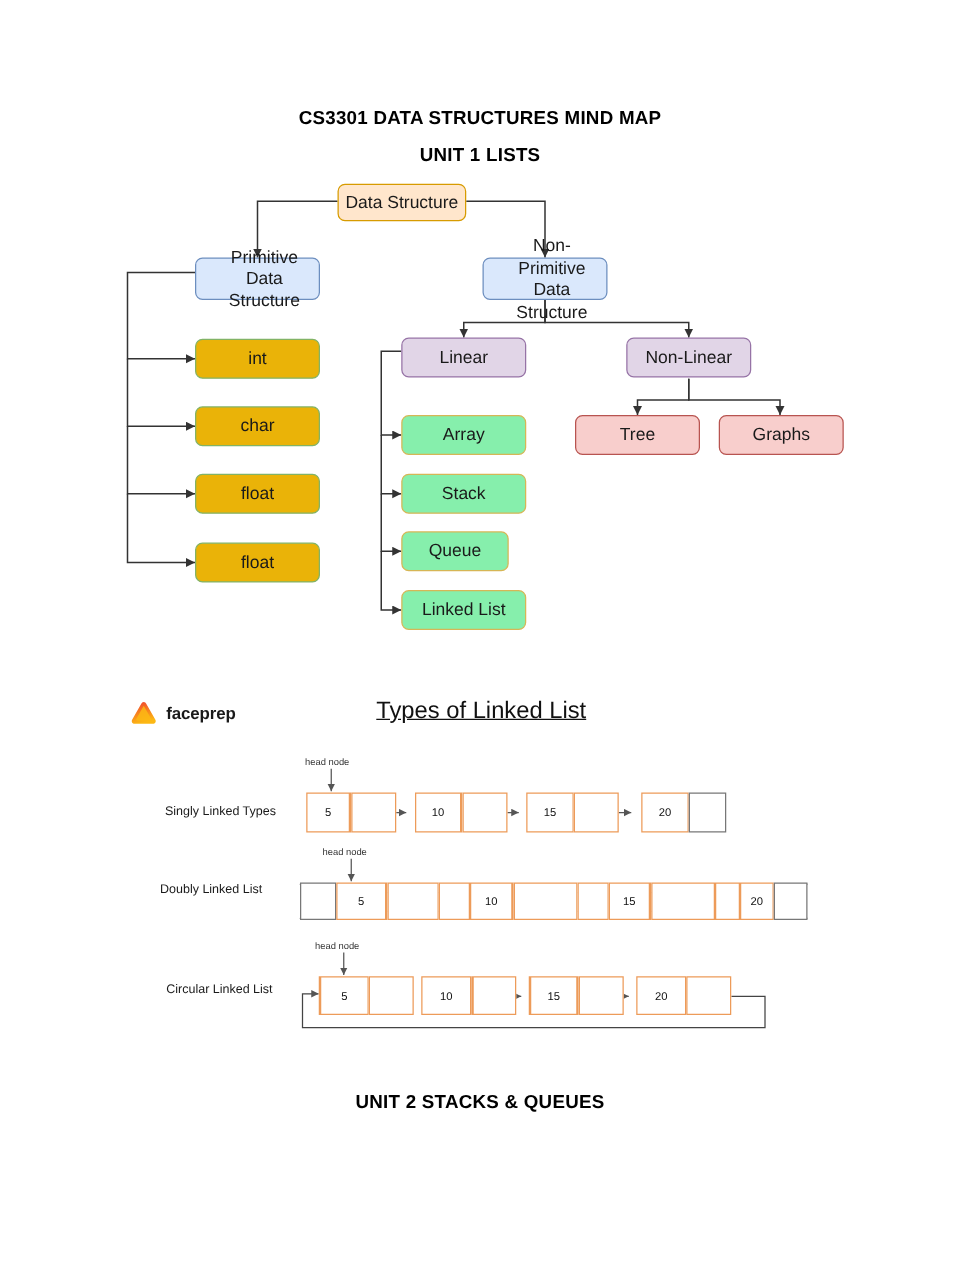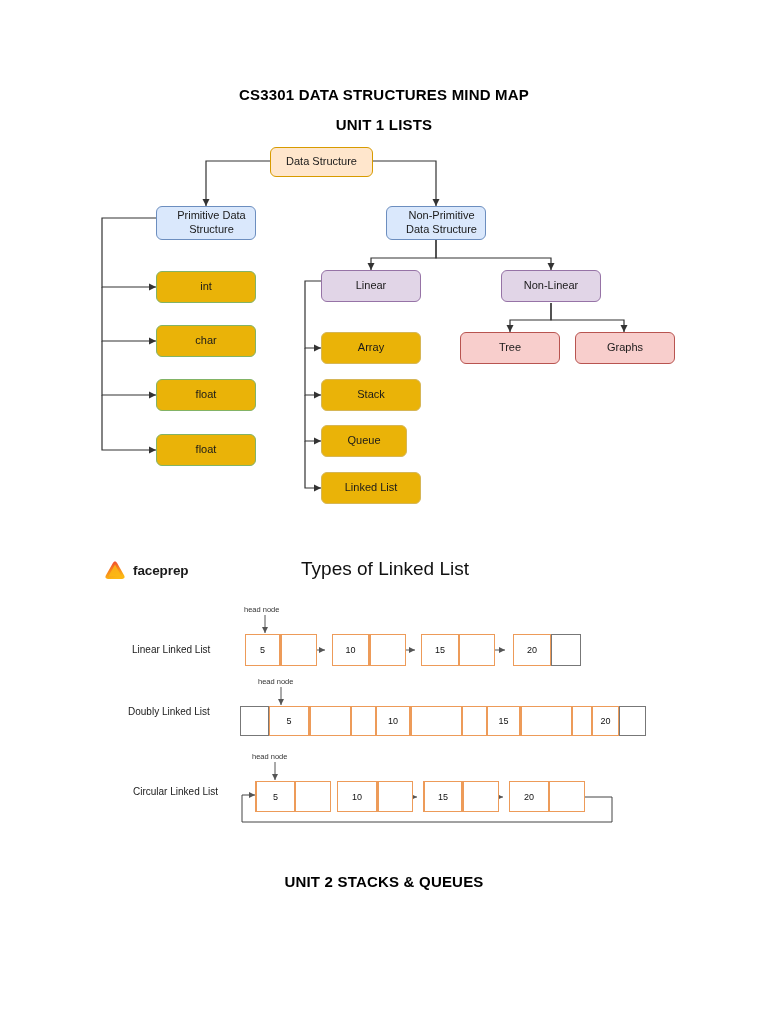--- a/index.html
+++ b/index.html
@@ -42,30 +42,30 @@
   .node {
     position: absolute;
     box-sizing: border-box;
     border-radius: 6px;
     border-width: 1px;
     border-style: solid;
     display: flex;
     align-items: center;
     justify-content: center;
     text-align: center;
-    font-size: 11px;
+    font-size: 14px;
     line-height: 1.25;
     color: #1a1a1a;
     padding: 0 3px;
   }
   .n-orange { background: #ffe6cc; border-color: #d79b00; }
   .n-blue   { background: #dae8fc; border-color: #6c8ebf; padding-left: 14px; }
   .n-green  { background: #eab308; border-color: #82b366; }
   .n-purple { background: #e1d5e7; border-color: #9673a6; }
-  .n-yellow { background: #eab308; border-color: #d6b656; }
+  .n-yellow { background: #86efac; border-color: #d6b656; }
   .n-red    { background: #f8cecc; border-color: #b85450; }
 
   #mindmap svg {
     position: absolute;
     left: 0; top: 0;
     width: 768px; height: 520px;
     overflow: visible;
   }
 
   
@@ -78,20 +78,21 @@
   }
   #ll-title {
     position: absolute;
     left: 230px;
     top: 18px;
     width: 310px;
     text-align: center;
     font-size: 19px;
     font-weight: normal;
     color: #111;
+    text-decoration: underline;
   }
   #logo-wrap {
     position: absolute;
     left: 104px;
     top: 20px;
     display: flex;
     align-items: center;
     gap: 7px;
   }
   #logo-text {
@@ -276,21 +277,21 @@
       <path d="M295,257 L330,257"></path>
       <path d="M387,257 L417,257"></path>
       <path d="M473,257 L503,257"></path>
     </g>
 
     <g stroke="#444" stroke-width="1" fill="none" marker-end="url(#arr2)">
       <path d="M585,257 L612,257 L612,282 L242,282 L242,255 L255,255"></path>
     </g>
   </svg>
 
-  <div class="row-label" style="left:132px; top:104px;">Linear Linked List</div>
+  <div class="row-label" style="left:132px; top:104px;">Singly Linked Types</div>
   <div class="row-label" style="left:128px; top:166px;">Doubly Linked List</div>
   <div class="row-label" style="left:133px; top:246px;">Circular Linked List</div>
 
   <div class="head-label" style="left:244px; top:65px;">head node</div>
   <div class="head-label" style="left:258px; top:137px;">head node</div>
   <div class="head-label" style="left:252px; top:212px;">head node</div>
 
   <div class="cell thick-right" style="left:245px; top:94px; width:36px; height:32px;">5</div>
   <div class="cell" style="left:281px; top:94px; width:36px; height:32px;"></div>
 

